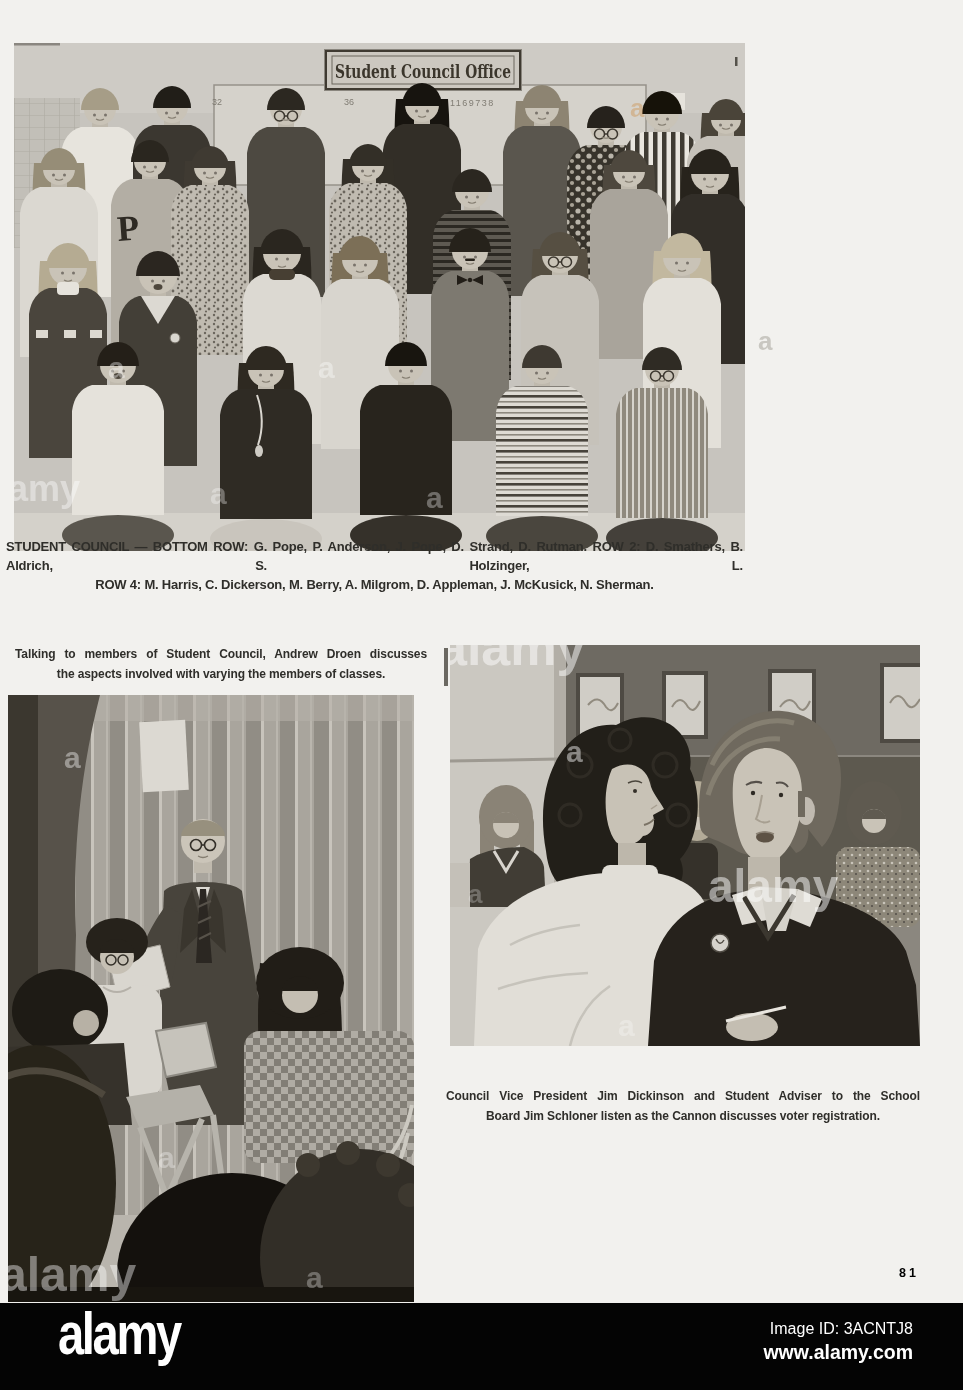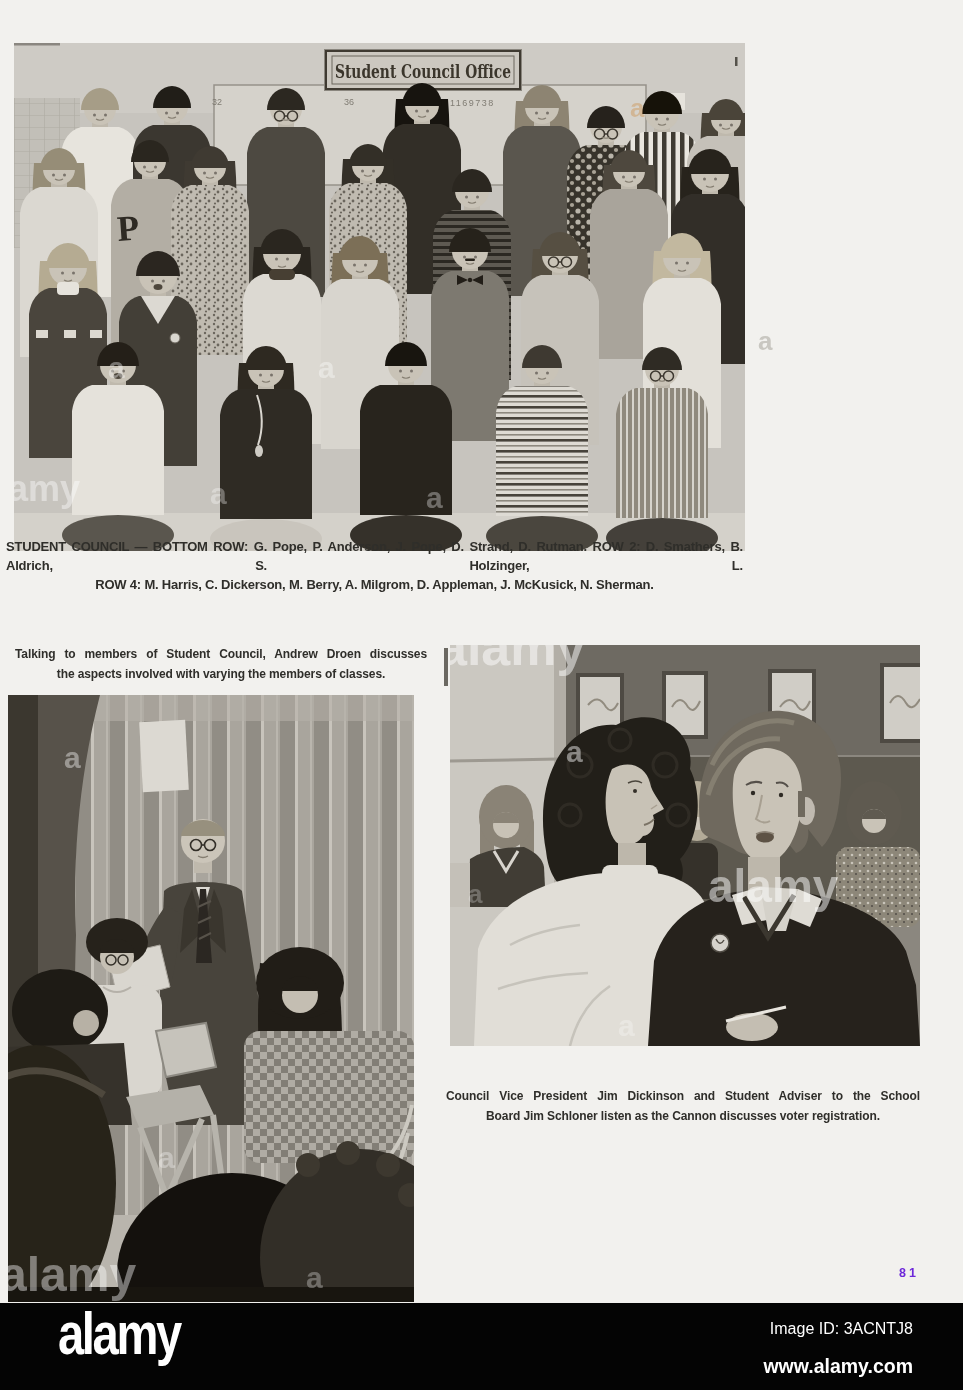--- a/index.html
+++ b/index.html
@@ -6,26 +6,26 @@
   .page{position:relative;width:963px;height:1390px;background:#f2f1ee;overflow:hidden;
         font-family:"Liberation Sans",sans-serif;}
   .photo{position:absolute;display:block;}
   .cap{position:absolute;font-weight:bold;color:#2f2e2a;}
   .cap-group{left:6px;top:537px;width:737px;font-size:13px;line-height:19px;letter-spacing:-0.2px;}
   .cap-left{left:3px;top:644px;width:412px;font-size:12px;line-height:20px;letter-spacing:-0.1px;margin-left:12px;}
   .cap-right{left:446px;top:1086px;width:474px;font-size:12px;line-height:20px;letter-spacing:-0.1px;}
   .jline{text-align:justify;text-align-last:justify;}
   .lline{text-align:center;}
   .page-number{position:absolute;left:899px;top:1266px;font-size:12.5px;font-weight:bold;
-               letter-spacing:3px;color:#6d28d9;}
+               letter-spacing:3px;color:#000000;}
   .footer{position:absolute;left:0;top:1303px;width:963px;height:87px;background:#040404;}
   .alamy-logo{position:absolute;left:58px;top:1305px;color:#ffffff;font-size:59px;font-weight:bold;
               letter-spacing:-3px;transform:scaleX(.8);transform-origin:0 0;line-height:1;}
   .footer-right{position:absolute;right:50px;top:1321px;text-align:right;color:#ffffff;line-height:1;}
-  .footer-id{font-size:16px;font-weight:400;margin-bottom:20px;}
+  .footer-id{font-size:16px;font-weight:400;margin-bottom:6px;}
   .footer-url{font-size:19.5px;font-weight:bold;text-align:right;}
   .wm-layer{position:absolute;overflow:hidden;pointer-events:none;}
   .wm{position:absolute;font-weight:bold;line-height:1;color:#fff;font-family:"Liberation Sans",sans-serif;}
   .art{position:absolute;}
 </style>
 </head>
 <body>
 
 <div class="page">
 

